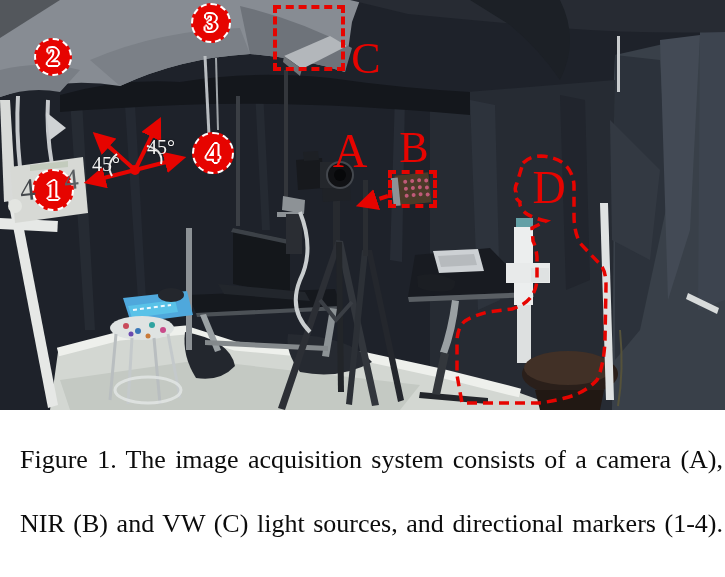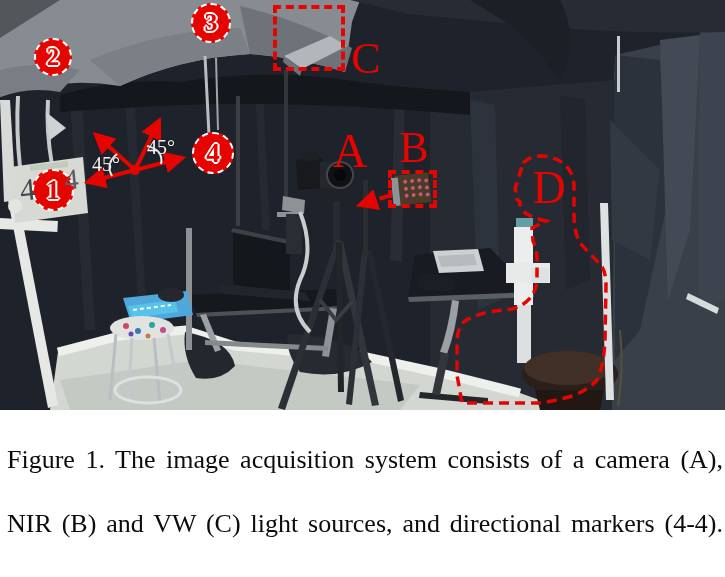--- a/index.html
+++ b/index.html
@@ -20,21 +20,21 @@
            transform:translate(-50%,-50%);}
   
   .rbox{box-sizing:border-box;border:4px dashed #e60400;background:transparent;}
   
   .deg{color:#f4f4f4;font-family:"Liberation Serif",serif;font-size:20px;
        text-shadow:0 0 2px rgba(0,0,0,.6);transform:translate(-50%,-50%);}
   
   .signdigit{color:#44484c;font-family:"Liberation Serif",serif;}
   #caption{position:absolute;left:7px;top:444px;width:716px;color:#0c0c0c;
            font-size:26px;line-height:32px;font-family:"Liberation Serif",serif;}
-  .capline{white-space:normal;}
+  .capline{white-space:normal;margin-left:13px;}
   .capline.just{text-align:justify;}
   .capline.just::after{content:"";display:inline-block;width:100%;}
 </style>
 </head>
 <body>
 
 <div id="page">
 
   <div id="photo">
 
@@ -235,18 +235,18 @@
 
     <div class="ann deg" style="left:106px;top:164px;">45°</div>
     <div class="ann deg" style="left:161px;top:147px;">45°</div>
 
     <span class="ann signdigit" style="left:20px;top:172px;font-size:31px;transform:rotate(-6deg);">4</span>
     <span class="ann signdigit" style="left:64px;top:163px;font-size:29px;transform:rotate(-6deg);color:#5a5e62;">4</span>
   </div>
 
   <div id="caption">
     <div class="capline just">Figure 1. The image acquisition system consists of a camera (A),</div>
-    <div class="capline just">NIR (B) and VW (C) light sources, and directional markers (4-4).</div>
+    <div class="capline just">NIR (B) and VW (C) light sources, and directional markers (1-4).</div>
     <div class="capline just">The dashed edges indicate the actual positions of the volunteer (D)</div>
 
   </div>
 
 </div>
 
 </body></html>

